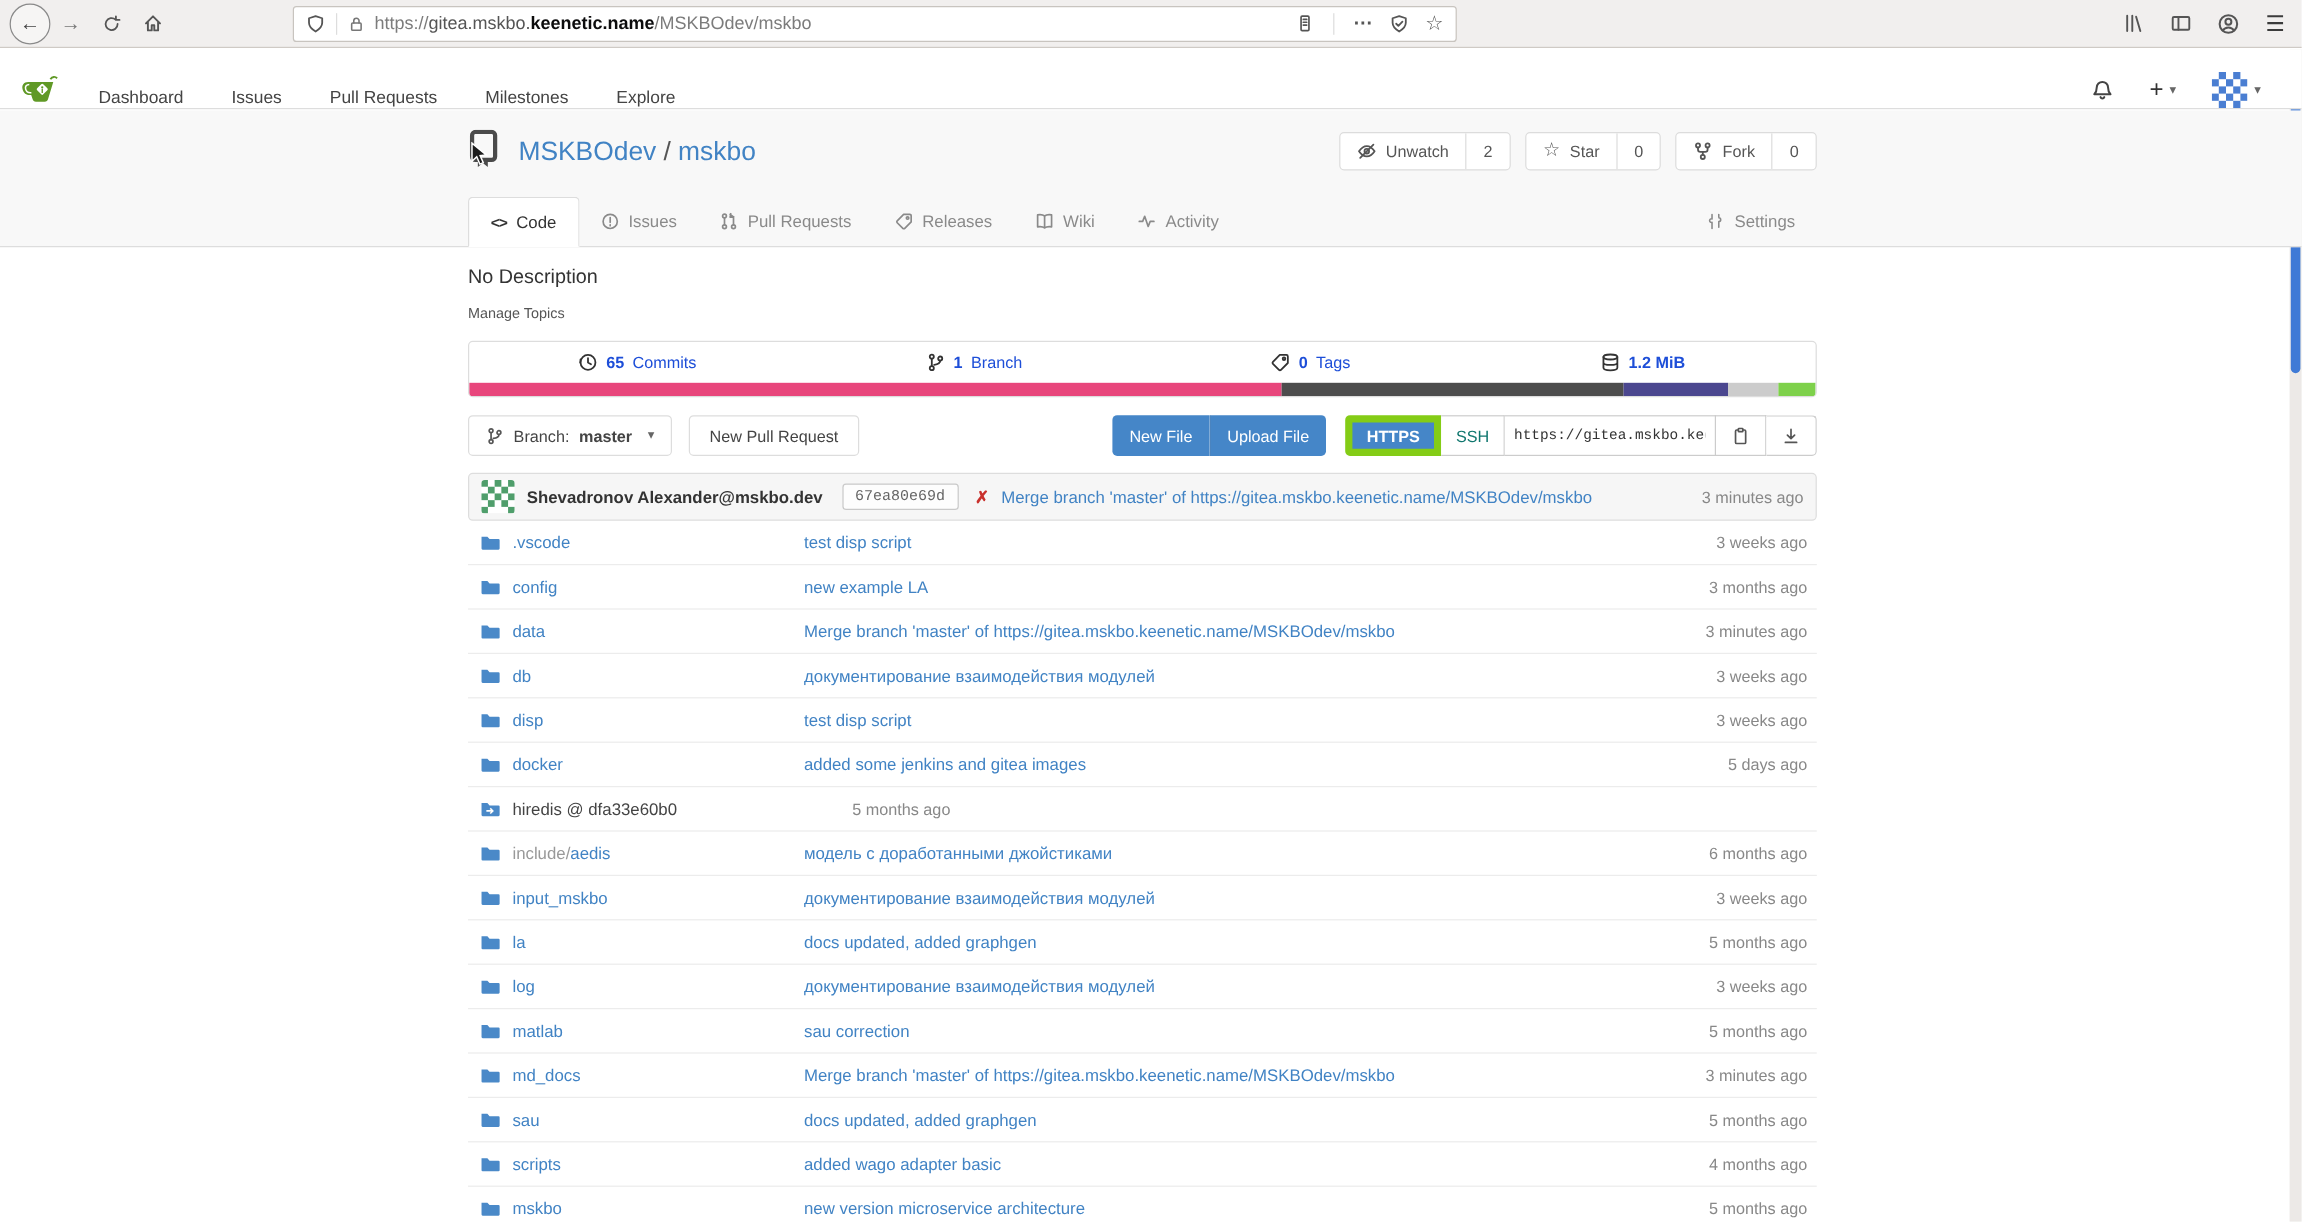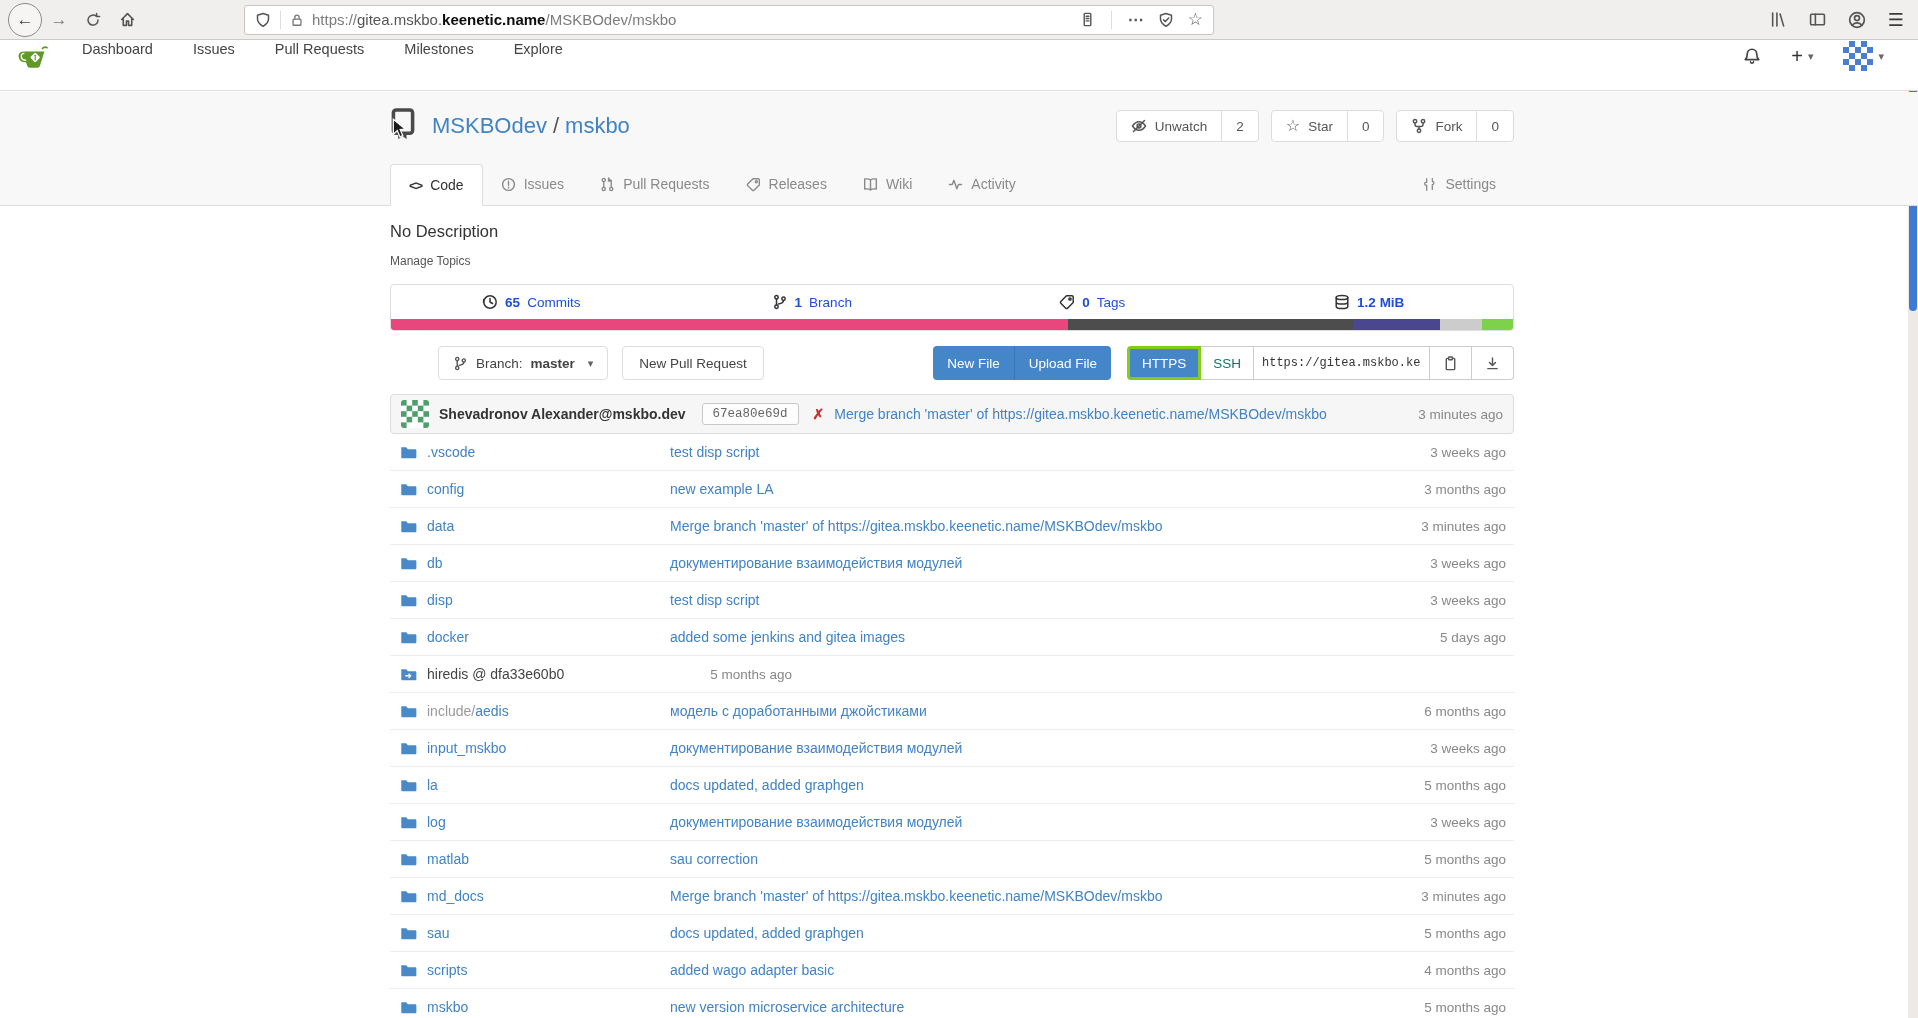--- a/index.html
+++ b/index.html
@@ -26,21 +26,21 @@
   .star-glyph { color:#555; font-size:17px; }
   .chrome-right { margin-left:auto; margin-right:14px; display:flex; align-items:center; gap:22px; color:#3b3b3b; }
   .hamburger { font-size:18px; color:#3b3b3b; }
 
   
   .scrollbar { position:absolute; right:0; top:41px; width:10px; height:977px; background:#ece9e7; }
   .scroll-thumb { position:absolute; top:2px; left:1px; width:8px; height:268px; background:#3f7ad6; border-radius:4px; }
 
   
   .navbar { position:absolute; top:41px; left:0; width:1918px; height:50px; background:#fff;
-    border-bottom:1px solid #ddd; display:flex; align-items:flex-start; padding-left:18px; }
+    border-bottom:1px solid #ddd; display:flex; align-items:flex-end; padding-left:18px; }
   .nav-menu { display:flex; gap:40px; margin-left:32px; }
   .nav-item { color:#444; font-size:14.5px; cursor:pointer; }
   .nav-right { margin-left:auto; margin-right:34px; display:flex; align-items:center; gap:30px; }
   .caret { color:#666; font-size:11px; margin-left:5px; }
   .plus { font-size:20px; color:#333; }
   .avatar { border-radius:3px; }
   .iconbtn { display:flex; align-items:center; }
 
   
   .band { position:absolute; top:92px; left:0; width:1918px; height:114px; background:#f8f8f8;
@@ -71,32 +71,32 @@
 
   .stats-box { margin-top:16px; border:1px solid #ddd; border-radius:4px; overflow:hidden; }
   .stats-row { height:34px; display:flex; align-items:center; }
   .stat { flex:1; display:flex; align-items:center; justify-content:center; gap:7px; font-size:13.5px; color:#1d4ed8; }
   .stat b { font-weight:bold; }
   .lang-bar { height:11px; display:flex; }
   .lang-bar div { height:100%; }
 
   .ctrl-row { margin-top:15px; display:flex; align-items:center; }
   .btn { height:34px; display:flex; align-items:center; gap:8px; background:#fff; border:1px solid #ddd;
-    border-radius:4px; padding:0 14px; font-size:13.5px; color:#444; cursor:pointer;margin-left:48px; }
+    border-radius:4px; padding:0 14px; font-size:13.5px; color:#444; cursor:pointer; }
   .npr { margin-left:14px; padding:0 16px; }
   .ctrl-right { margin-left:auto; display:flex; align-items:center; }
   .blue-group { display:flex; }
   .blue-btn { height:34px; display:flex; align-items:center; padding:0 14px; background:#4586c8; color:#fff;
     font-size:13.5px; cursor:pointer; }
   .blue-btn:first-child { border-radius:4px 0 0 4px; }
   .blue-btn:last-child { border-radius:0 4px 4px 0; border-left:1px solid #3a76b4; }
   .clone-group { display:flex; margin-left:16px; height:34px; }
   .clone-seg { display:flex; align-items:center; justify-content:center; border:1px solid #ccc; border-left:none;
     background:#fff; font-size:13px; color:#0f766e; cursor:pointer; }
-  .seg-https { background:#4586c8; color:#fff; border:3px solid #84cc16; border-radius:4px 0 0 4px; padding:0 12px; font-size:13.5px;}
+  .seg-https { background:#4586c8; color:#fff; border:6px solid #84cc16; border-radius:4px 0 0 4px; padding:0 12px; font-size:13.5px;font-weight:bold;}
   .seg-ssh { padding:0 12px; font-size:13.5px; }
   .clone-input { width:176px; border:1px solid #ccc; border-left:none; padding:0 8px;
     font-family:"Liberation Mono", monospace; font-size:12px; color:#333; outline:none; }
   .seg-icon { width:42px; }
   .seg-icon:last-child { border-radius:0 4px 4px 0; }
 
   .commit-box { margin-top:14px; height:40px; background:#f6f6f6; border:1px solid #ddd; border-radius:4px;
     display:flex; align-items:center; padding:0 10px; }
   .commit-author { font-weight:bold; font-size:14px; color:#333; margin-left:10px; }
   .sha-badge { margin-left:16px; font-family:"Liberation Mono", monospace; font-size:12.5px; color:#666;

